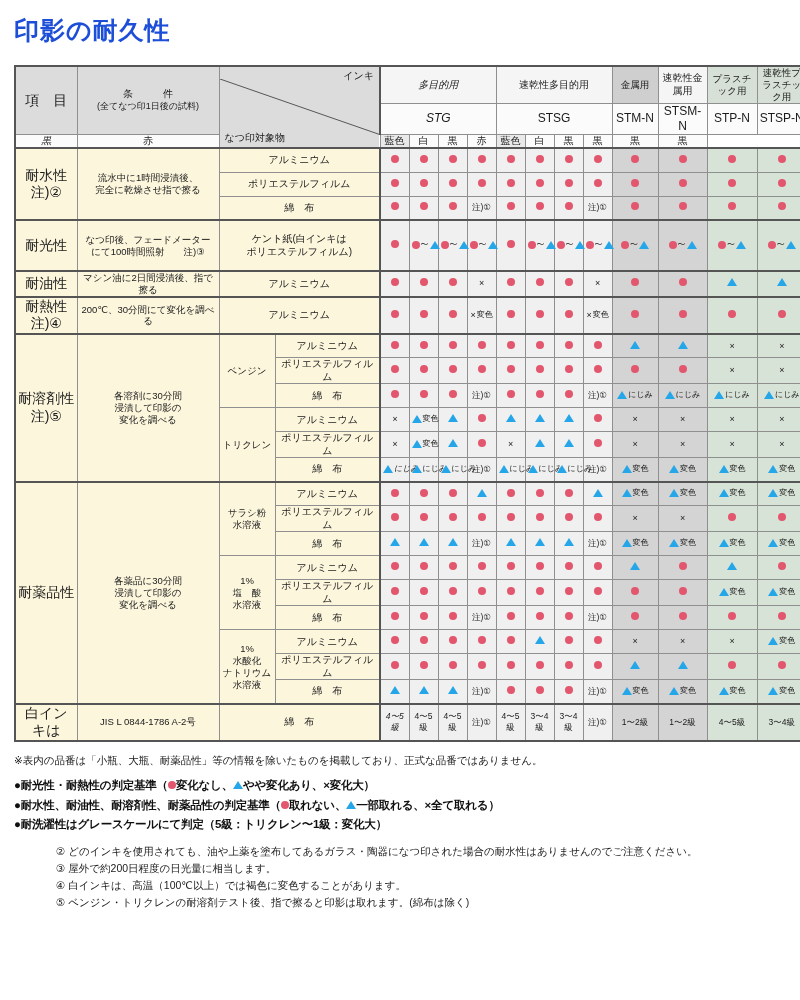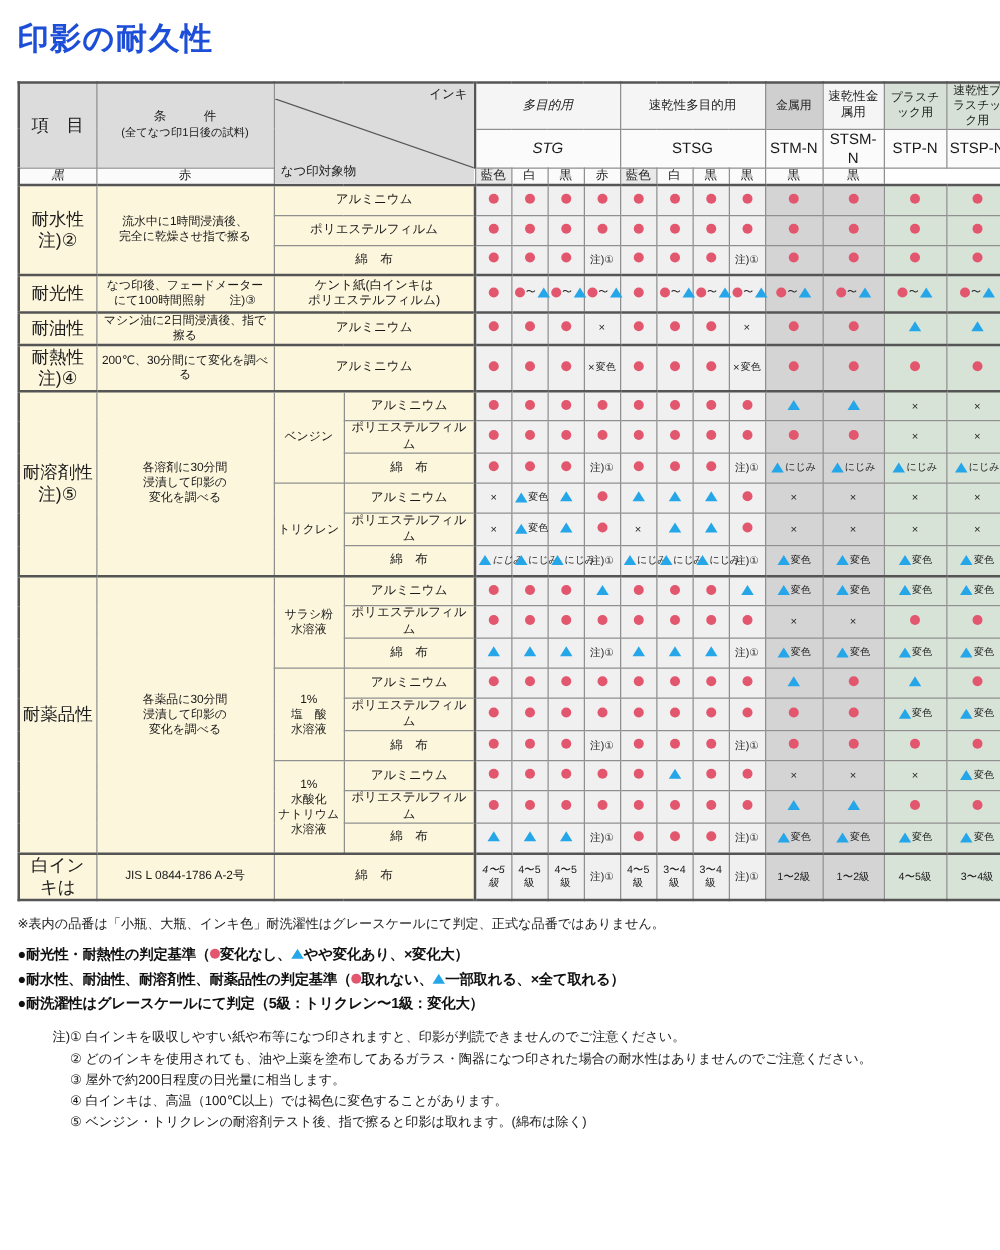--- a/index.html
+++ b/index.html
@@ -291,21 +291,21 @@
           <td class="d-plastic"><span class="sym">
               <span class="dot"></span>
             </span></td>
           <td class="d-plastic"><span class="sym">
               <span class="dot"></span>
             </span></td>
         </tr>
         <tr class="rowsep">
           <td class="lbl lbl-item" rowspan="1">耐光性</td>
           <td class="lbl lbl-cond" rowspan="1">なつ印後、フェードメーター<br>にて100時間照射　　注)③</td>
-          <td class="lbl lbl-obj" colspan="2" style="height:30px">ケント紙(白インキは<br>ポリエステルフィルム)</td>
+          <td class="lbl lbl-obj" colspan="2" style="height:51px">ケント紙(白インキは<br>ポリエステルフィルム)</td>
           <td class="d-norm colsep-l"><span class="sym">
               <span class="dot"></span>
             </span></td>
           <td class="d-norm"><span class="sym">
               <span class="dot"></span>
               <span class="tilde">〜</span>
               <span class="tri"></span>
             </span></td>
           <td class="d-norm"><span class="sym">
               <span class="dot"></span>
@@ -1059,38 +1059,37 @@
           <td class="d-norm"><span class="note-mark">注)①</span></td>
           <td class="d-metal"><span class="grade">1〜2級</span></td>
           <td class="d-metal"><span class="grade">1〜2級</span></td>
           <td class="d-plastic"><span class="grade">4〜5級</span></td>
           <td class="d-plastic"><span class="grade">3〜4級</span></td>
         </tr>
       </tbody>
   </table>
 
   <div id="notes">
-    <div class="note-line">※表内の品番は「小瓶、大瓶、インキ色」耐洗濯性はグレースケールにて判定、正式な品番ではありません。</div>
+    <div class="note-line">※表内の品番は「小瓶、大瓶、耐薬品性」等の情報を除いたものを掲載しており、正式な品番ではありません。</div>
     <div class="note-gap"></div>
     <div id="criteria-block">
         <div class="bullet-line">●耐光性・耐熱性の判定基準（<span class="sym">
             <span class="dot"></span>
           </span>変化なし、<span class="sym">
             <span class="tri"></span>
           </span>やや変化あり、×変化大）</div>
         <div class="bullet-line">●耐水性、耐油性、耐溶剤性、耐薬品性の判定基準（<span class="sym">
             <span class="dot"></span>
           </span>取れない、<span class="sym">
             <span class="tri"></span>
           </span>一部取れる、×全て取れる）</div>
       </div>
     <div class="bullet-line">●耐洗濯性はグレースケールにて判定（5級：トリクレン〜1級：変化大）</div>
     <div class="note-gap"></div>
     <div id="numbered-block">
-        <div class="numbered"><span class="n">注)</span>① 白インキを吸収しやすい紙や布等になつ印されますと、印影が判読できませんのでご注意ください。</div>
         <div class="numbered"><span class="hang"></span>② どのインキを使用されても、油や上薬を塗布してあるガラス・陶器になつ印された場合の耐水性はありませんのでご注意ください。</div>
         <div class="numbered"><span class="hang"></span>③ 屋外で約200日程度の日光量に相当します。</div>
         <div class="numbered"><span class="hang"></span>④ 白インキは、高温（100℃以上）では褐色に変色することがあります。</div>
         <div class="numbered"><span class="hang"></span>⑤ ベンジン・トリクレンの耐溶剤テスト後、指で擦ると印影は取れます。(綿布は除く)</div>
       </div>
     <div class="note-gap"></div>
   </div>
 
 </div>
 

